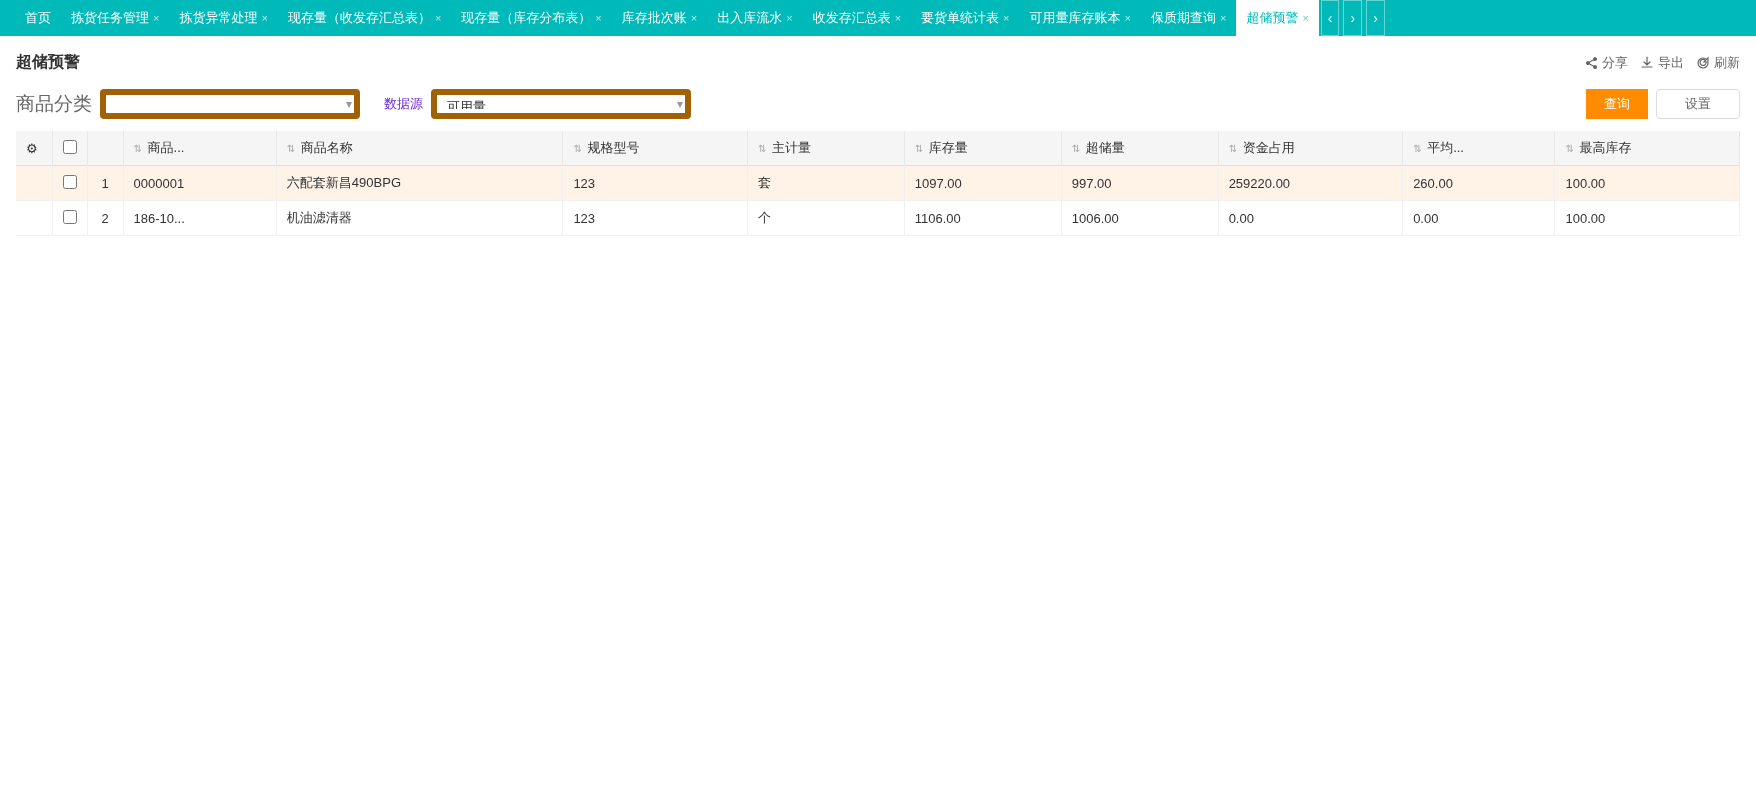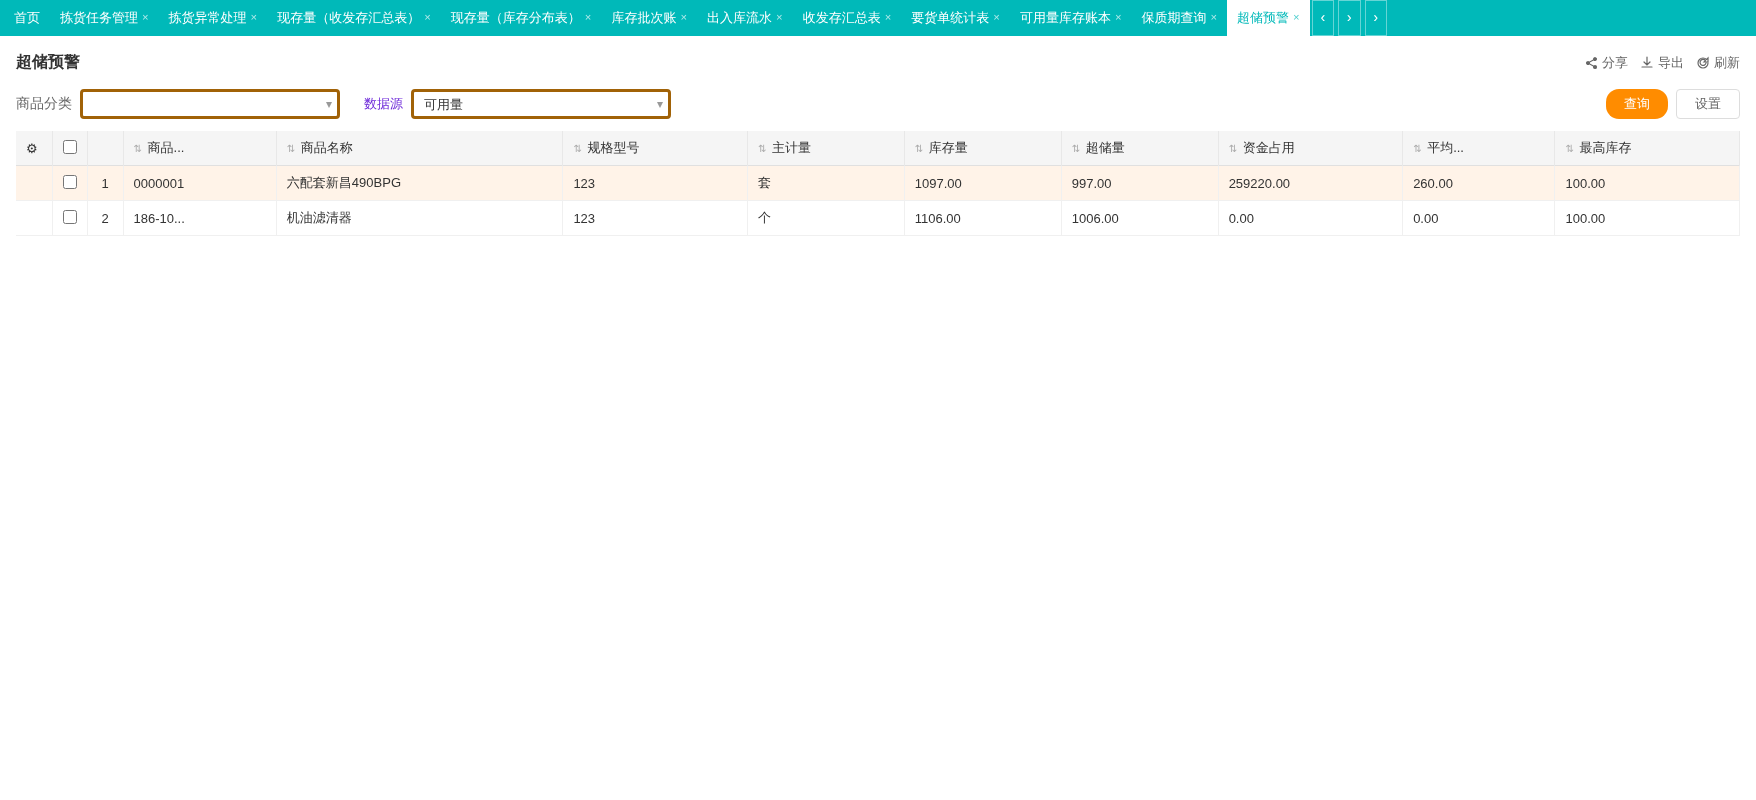--- a/index.html
+++ b/index.html
@@ -4,24 +4,23 @@
   <style>
     * { box-sizing: border-box; margin: 0; padding: 0; }
     body { font-family: 'Microsoft YaHei', Arial, sans-serif; font-size: 13px; background: #f5f5f5; color: #333; }
 
     
     .top-nav {
       background: #00b9b9;
       display: flex;
       align-items: flex-start;
       height: 36px;
-      padding: 0 4px;
+      padding: 0 15px;
       overflow: hidden;
       white-space: nowrap;
-      font-family: Liberation Mono, monospace;
     }
     .top-nav .nav-item {
       color: #fff;
       padding: 0 10px;
       height: 36px;
       display: inline-flex;
       align-items: center;
       cursor: pointer;
       font-size: 13px;
       gap: 4px;
@@ -87,25 +86,25 @@
       gap: 24px;
       margin-bottom: 12px;
     }
     .filter-item {
       display: flex;
       align-items: center;
       gap: 8px;
     }
     .filter-label {
       color: #666;
-      font-size: 14px;
+      font-size: 19px;
       white-space: nowrap;
     }
     .filter-select {
-      border: 3px solid #a16207;
+      border: 6px solid #a16207;
       border-radius: 4px;
       padding: 4px 28px 4px 10px;
       font-size: 13px;
       color: #333;
       background: #fff;
       width: 260px;
       height: 30px;
       appearance: none;
       cursor: pointer;
       position: relative;
@@ -125,31 +124,31 @@
     }
     .filter-btn-group {
       margin-left: auto;
       display: flex;
       gap: 8px;
     }
     .btn-query {
       background: #ff8c00;
       color: #fff;
       border: none;
-      border-radius: 13px;
+      border-radius: 0;
       padding: 5px 18px;
       font-size: 13px;
       cursor: pointer;
     }
     .btn-settings {
       background: #fff;
       color: #666;
       border: 1px solid #ddd;
       border-radius: 4px;
-      padding: 5px 18px;
+      padding: 5px 28px;
       font-size: 13px;
       cursor: pointer;
     }
 
     
     .data-table {
       width: 100%;
       border-collapse: collapse;
       font-size: 13px;
     }

